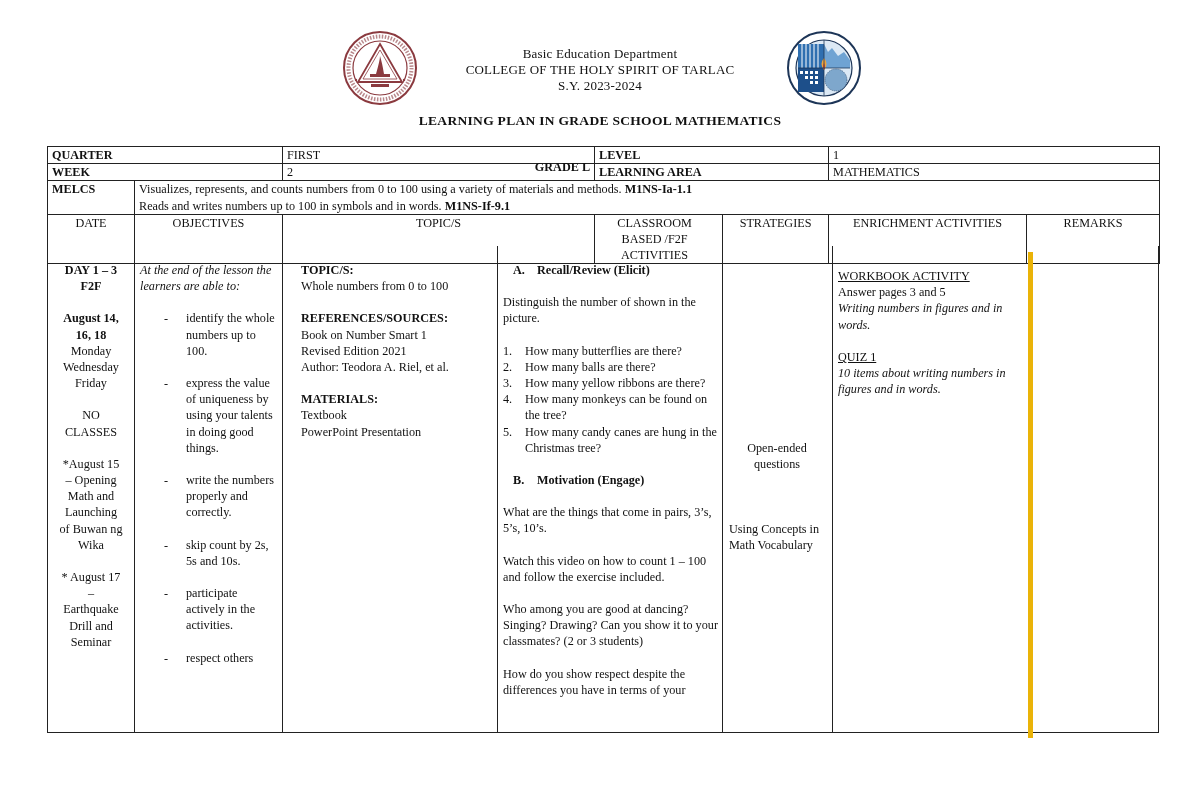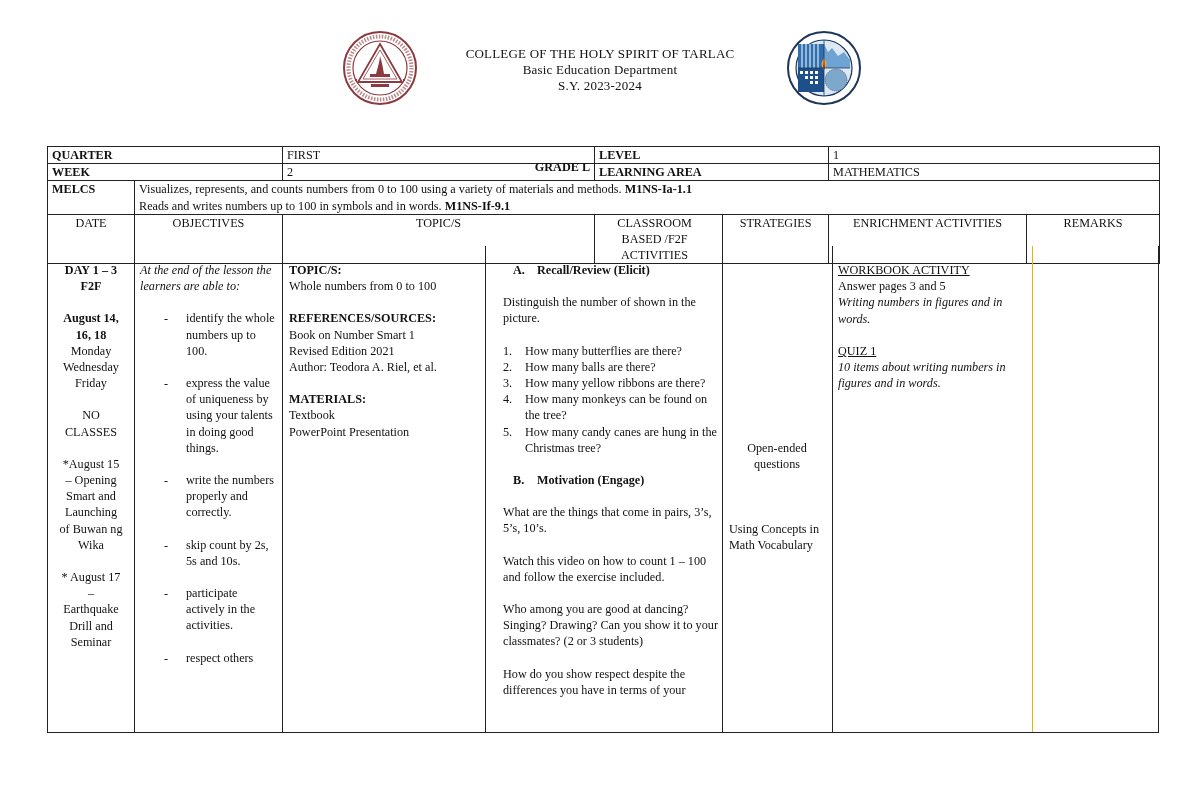--- a/index.html
+++ b/index.html
@@ -75,24 +75,25 @@
         <rect x="29" y="51" width="3" height="3"></rect>
     </g>
     <circle cx="50" cy="50" r="11" fill="#7ea7cc"></circle>
     <circle cx="50" cy="50" r="11" fill="none" stroke="#1d3557" stroke-width="0.6" stroke-dasharray="1 1"></circle>
     <path d="M38 40 q-5 -6 0 -12 q5 6 0 12 z" fill="#f2a43a"></path>
     <path d="M38 40 q-2 -3 0 -7 q2 4 0 7 z" fill="#e5542b"></path>
     <line x1="12" y1="38" x2="64" y2="38" stroke="#1d3557" stroke-width="0.8"></line>
     <line x1="38" y1="10" x2="38" y2="66" stroke="#1d3557" stroke-width="0.8"></line>
   </svg>
   <div class="school">
+    <div>Basic Education Department</div>
     <div>COLLEGE OF THE HOLY SPIRIT OF TARLAC</div>
-    <div>Basic Education Department</div>
     <div>S.Y. 2023-2024</div>
   </div>
+  <div class="plan-title">LEARNING PLAN IN GRADE SCHOOL MATHEMATICS</div>
 </div>
 
 <table class="plan">
   <colgroup>
     <col style="width:87px">
       <col style="width:148px">
       <col style="width:202px">
     <col style="width:110px">
       <col style="width:128px">
       <col style="width:106px">
@@ -147,21 +148,21 @@
     <div>Monday</div>
     <div>Wednesday</div>
     <div>Friday</div>
     <div class="gap"></div>
     <div>NO</div>
     <div>CLASSES</div>
     <div class="gap"></div>
     <div>
       <div>*August 15</div>
         <div>– Opening</div>
-        <div>Smart and</div>
+        <div>Math and</div>
       <div>Launching</div>
         <div>of Buwan ng</div>
         <div>Wika</div>
     </div>
     <div class="gap"></div>
     <div>
       <div>* August 17</div>
         <div>–</div>
         <div>Earthquake</div>
       <div>Drill and</div>
@@ -174,21 +175,21 @@
     <ul class="obj-list">
       <li><span class="dash">-</span><span>identify the whole numbers up to 100.</span></li>
       <li><span class="dash">-</span><span>express the value of uniqueness by using your talents in doing good things.</span></li>
       <li><span class="dash">-</span><span>write the numbers properly and correctly.</span></li>
       <li><span class="dash">-</span><span>skip count by 2s, 5s and 10s.</span></li>
       <li><span class="dash">-</span><span>participate actively in the activities.</span></li>
       <li><span class="dash">-</span><span>respect others</span></li>
     </ul>
   </div>
 
-  <div style="position:absolute; left:236px; top:0; width:202px; height:486px; border-right:1px solid #222; padding:16px 20px 0 5px; box-sizing:border-box;">
+  <div style="position:absolute; left:248px; top:0; width:202px; height:486px; border-right:1px solid #222; padding:16px 20px 0 5px; box-sizing:border-box;">
     <div class="b">TOPIC/S:</div>
     <div>Whole numbers from 0 to 100</div>
     <div class="gap"></div>
     <div class="b">REFERENCES/SOURCES:</div>
     <div>Book on Number Smart 1</div>
     <div>Revised Edition 2021</div>
     <div>Author: Teodora A. Riel, et al.</div>
     <div class="gap"></div>
     <div class="b">MATERIALS:</div>
     <div>Textbook</div>
@@ -217,21 +218,21 @@
     <p>Who among you are good at dancing? Singing? Drawing? Can you show it to your classmates? (2 or 3 students)</p>
     <div class="gap"></div>
     <p>How do you show respect despite the differences you have in terms of your</p>
   </div>
 
   <div style="position:absolute; left:675px; top:0; width:110px; height:486px; border-right:1px solid #222; padding:0 4px 0 6px; box-sizing:border-box;">
     <div style="position:absolute; top:194px; left:6px; width:96px;text-align:center;">Open-ended questions</div>
     <div style="position:absolute; top:275px; left:6px; width:96px;">Using Concepts in Math Vocabulary</div>
   </div>
 
-  <div style="position:absolute; left:785px; top:0; width:200px; height:486px; border-right:1px solid #eab308; padding:16px 4px 0 5px; box-sizing:border-box;">
+  <div style="position:absolute; left:785px; top:6px; width:200px; height:486px; border-right:5px solid #eab308; padding:16px 4px 0 5px; box-sizing:border-box;">
     <div class="u">WORKBOOK ACTIVITY</div>
     <div>Answer pages 3 and 5</div>
     <div class="i">Writing numbers in figures and in words.</div>
     <div class="gap"></div>
     <div class="u">QUIZ 1</div>
     <div class="i">10 items about writing numbers in figures and in words.</div>
   </div>
 
   <div style="position:absolute; left:985px; top:0; width:125px; height:486px;"></div>
 </div>

